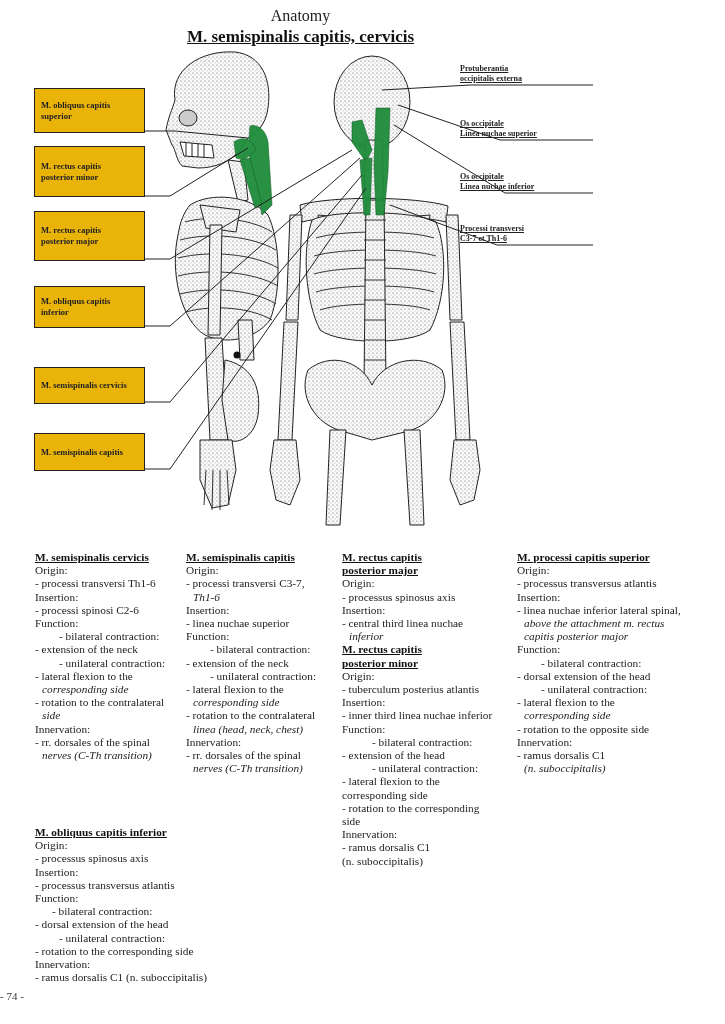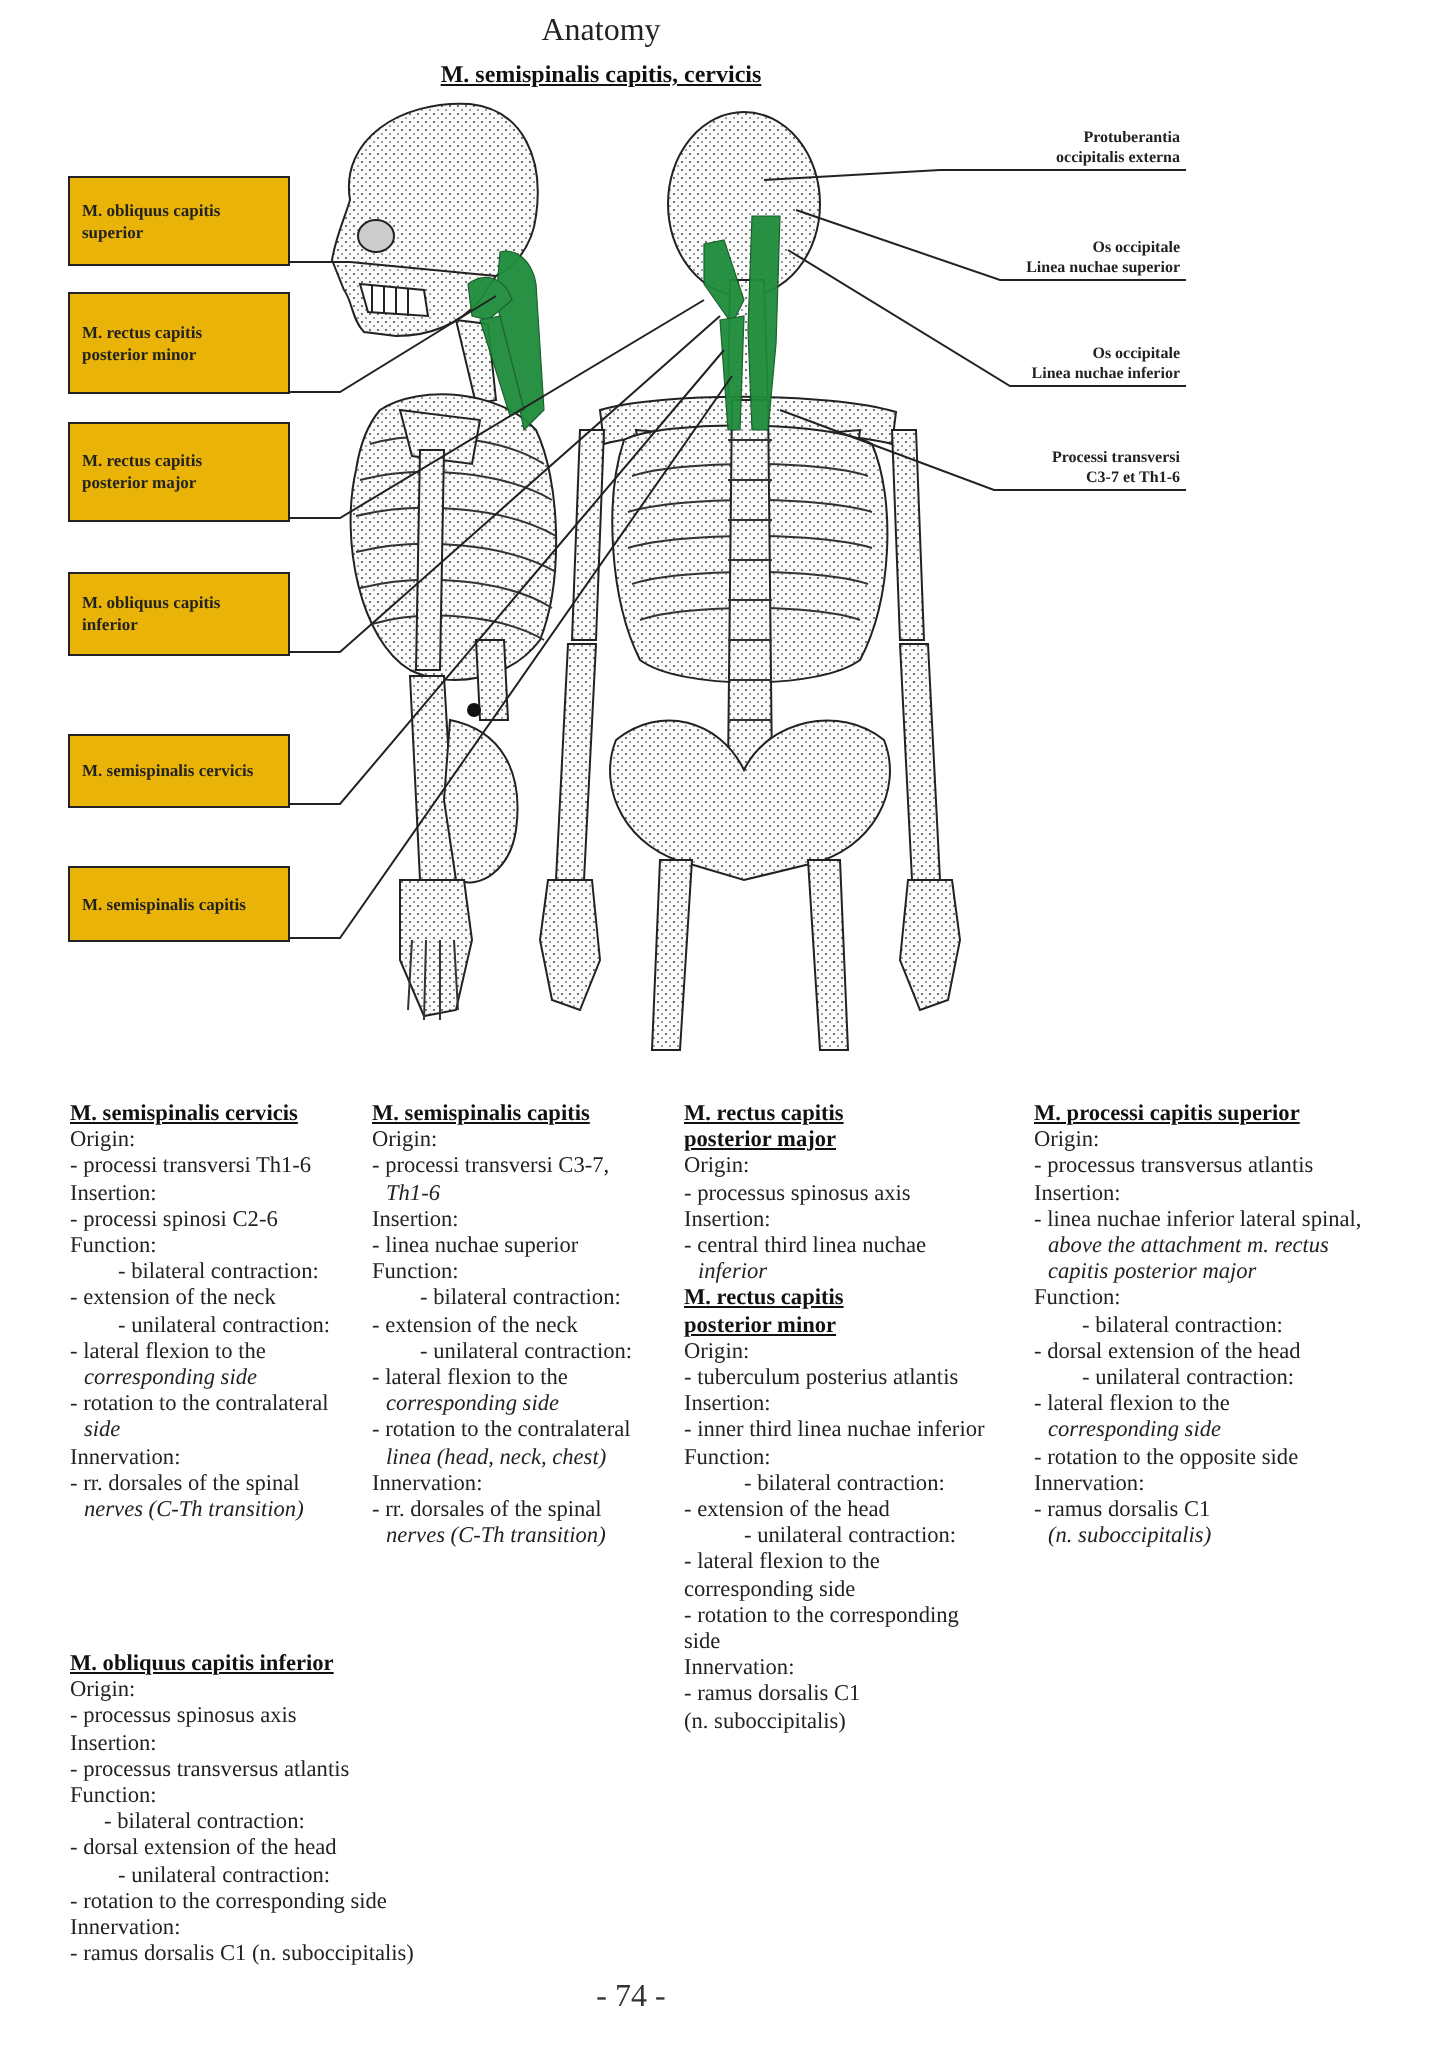--- a/index.html
+++ b/index.html
@@ -2,42 +2,42 @@
 <html><head>
   <meta charset="utf-8">
   <style>
     html, body { margin: 0; padding: 0; }
     body {
       width: 725px; height: 1024px; background: #ffffff; position: relative; overflow: hidden;
       font-family: "Liberation Serif", "DejaVu Serif", serif; color: #1a1a1a;
     }
     .page-header { position: absolute; top: 6px; left: 0; width: 601px; text-align: center; }
     .subject { font-size: 16px; line-height: 20px; color: #222; }
-    .title { font-size: 12px; line-height: 22px; font-weight: bold; text-decoration: underline; color: #111; }
+    .title { font-size: 17px; line-height: 22px; font-weight: bold; text-decoration: underline; color: #111; }
 
     .figure { position: absolute; left: 0; top: 0; width: 725px; height: 545px; }
     .figure svg { position: absolute; left: 0; top: 0; }
 
     .label-box {
       position: absolute; left: 34px; width: 111px; border: 1.3px solid #222; background: #eab308;
       font-size: 8.5px; font-weight: bold; line-height: 11px; padding: 0 6px; box-sizing: border-box;
       display: flex; align-items: center; color: #222;
     }
     .right-label {
-      position: absolute; right: 135px; text-align: right; font-size: 8px; font-weight: bold;
-      line-height: 10px; color: #222; width: 130px;
+      position: absolute; right: 135px; font-size: 8px; font-weight: bold;
+      line-height: 10px; color: #222; width: 130px; text-decoration: underline;
     }
 
     .col { position: absolute; font-size: 11.3px; line-height: 13.2px; color: #222; }
     .col .h { font-weight: bold; text-decoration: underline; color: #111; }
     .col .line { white-space: nowrap; }
     .col .ind { padding-left: 24px; }
     .col .hang { padding-left: 7px; font-style: italic; }
 
-    .page-number { position: absolute; top: 990px; left: 0; width: 631px; text-align: center; font-size: 16px; color: #333; }
+    .page-number { position: absolute; top: 990px; left: 0; width: 631px; text-align: left; font-size: 11px; color: #333; }
   </style>
 </head>
 <body>
 
 <div class="page-header">
   <div class="subject">Anatomy</div>
   <div class="title">M. semispinalis capitis, cervicis</div>
 </div>
 
 <div class="figure">

